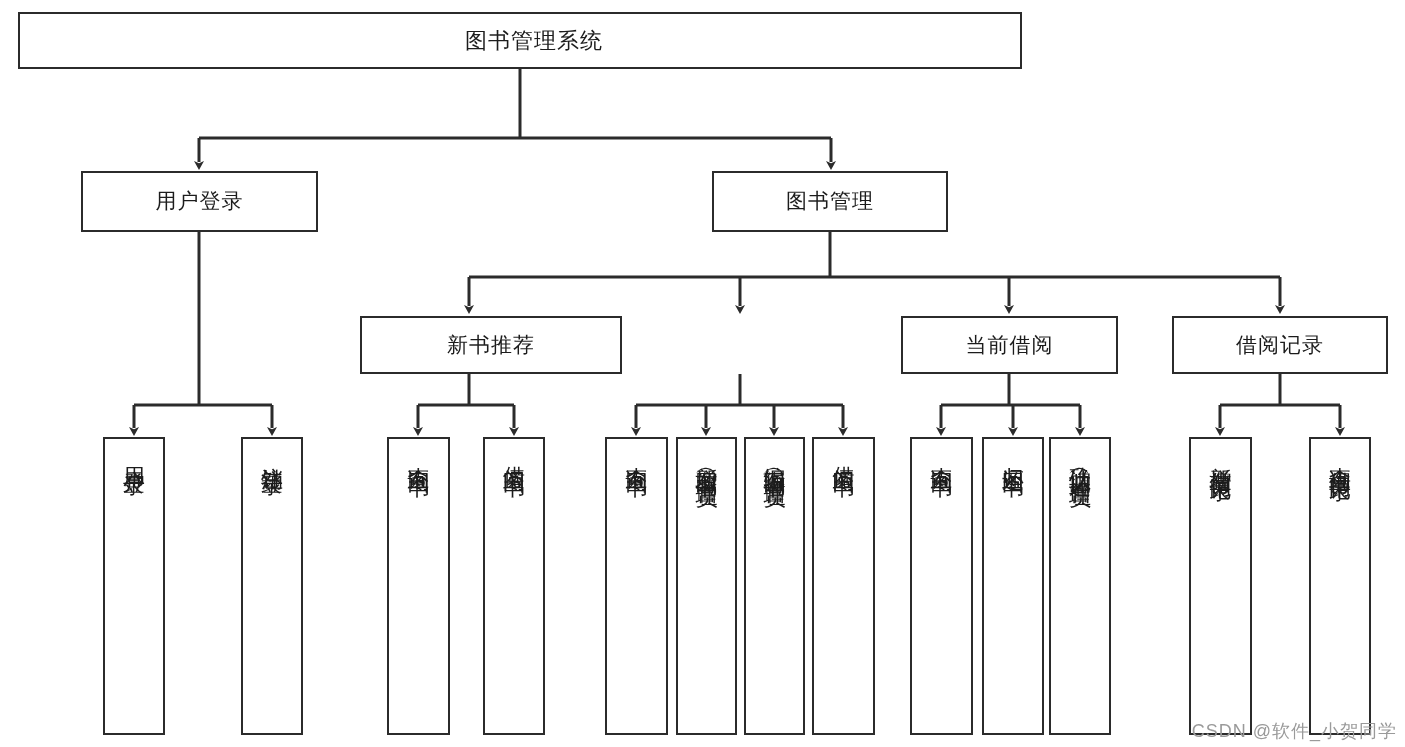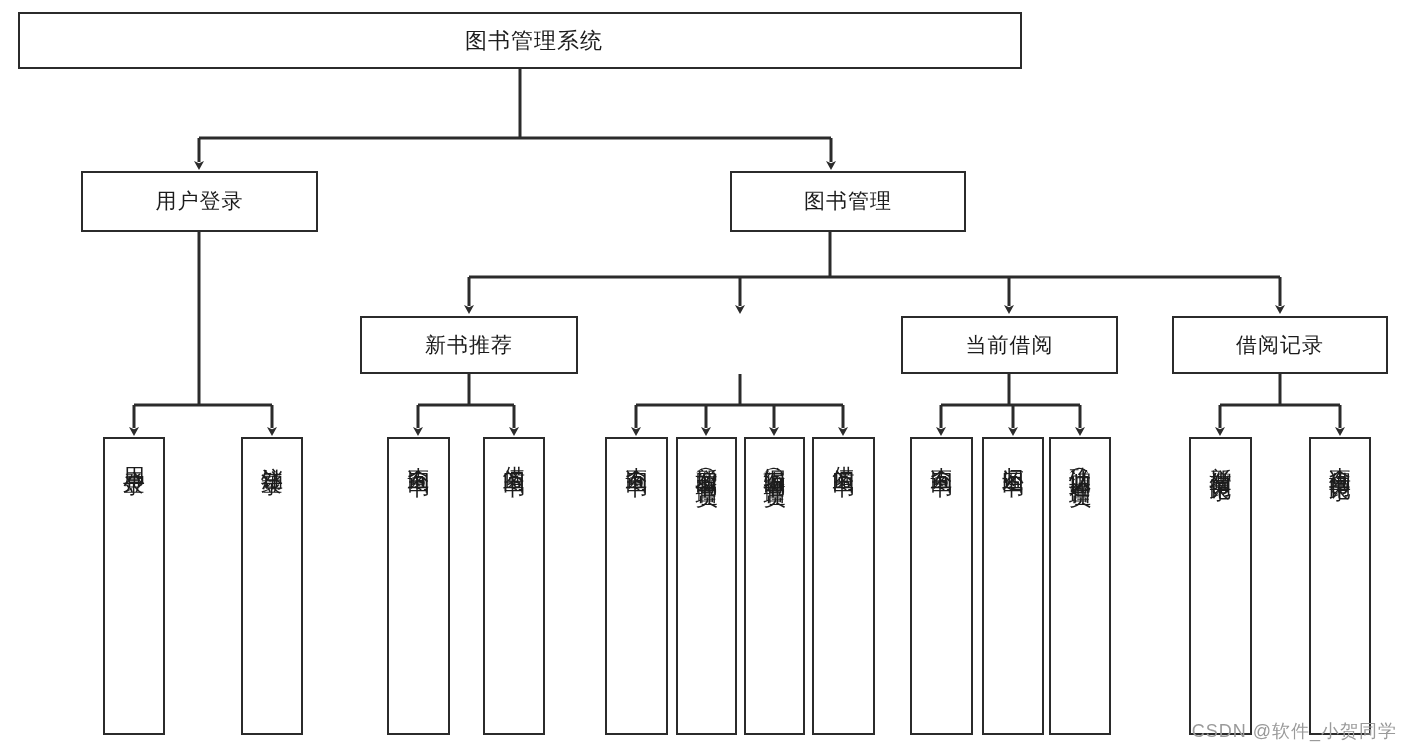--- a/index.html
+++ b/index.html
@@ -109,25 +109,25 @@
     </g>
   </svg>
 
   <div class="node root" style="left:18px;top:12px;width:1004px;height:57px;padding-left:28px;">
     <span class="label">图书管理系统</span>
   </div>
 
   <div class="node" style="left:81px;top:171px;width:237px;height:61px;">
     <span class="label">用户登录</span>
   </div>
-  <div class="node" style="left:712px;top:171px;width:236px;height:61px;margin-left:18px;">
+  <div class="node" style="left:712px;top:171px;width:236px;height:61px;">
     <span class="label">图书管理</span>
   </div>
 
-  <div class="node" style="left:360px;top:316px;width:218px;height:58px;">
+  <div class="node" style="left:360px;top:316px;width:262px;height:58px;">
     <span class="label">新书推荐</span>
   </div>
   <div class="node" style="left:901px;top:316px;width:217px;height:58px;">
     <span class="label">当前借阅</span>
   </div>
   <div class="node" style="left:1172px;top:316px;width:216px;height:58px;">
     <span class="label">借阅记录</span>
   </div>
 
   <div class="node leaf" style="left:103px;top:437px;width:62px;height:298px;">

